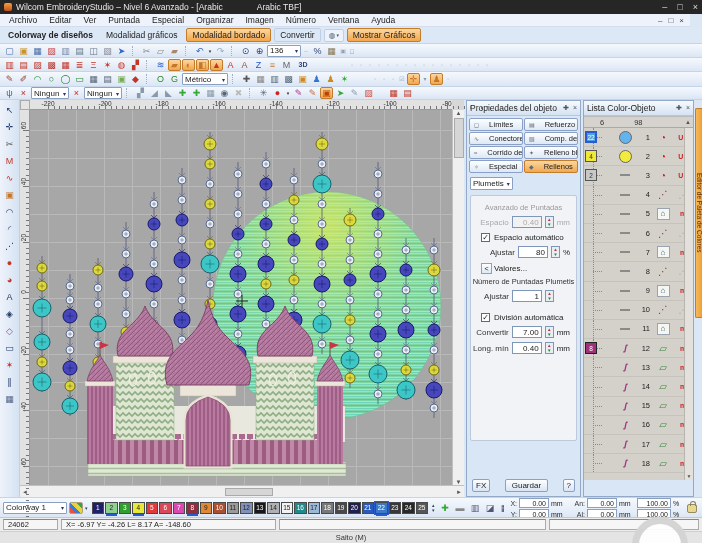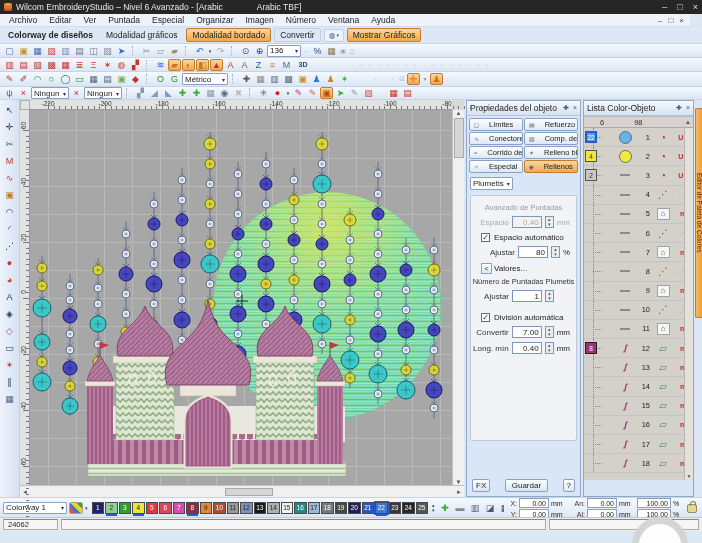--- a/index.html
+++ b/index.html
@@ -1328,19 +1328,23 @@
       <span class="xf">0.00</span>
       <span>mm</span>
       <span class="xf">100.00</span>
       <span>%</span>
     </div>
     <span class="lock"></span>
   </div>
 
   <div class="statusbar">
     <span class="sbox" style="width:55px">24062</span>
+    <span class="sbox" style="width:215px">X= -6.97 Y= -4.26 L= 8.17 A= -148.60</span>
     <span class="sbox" style="flex:1"></span>
     <span class="sbox" style="width:150px"></span>
   </div>
 
+  <div class="bottombar">
+    <span>Salto (M)</span>
+  </div>
   <div class="wm"></div>
 
 </div>
 
 </body></html>

